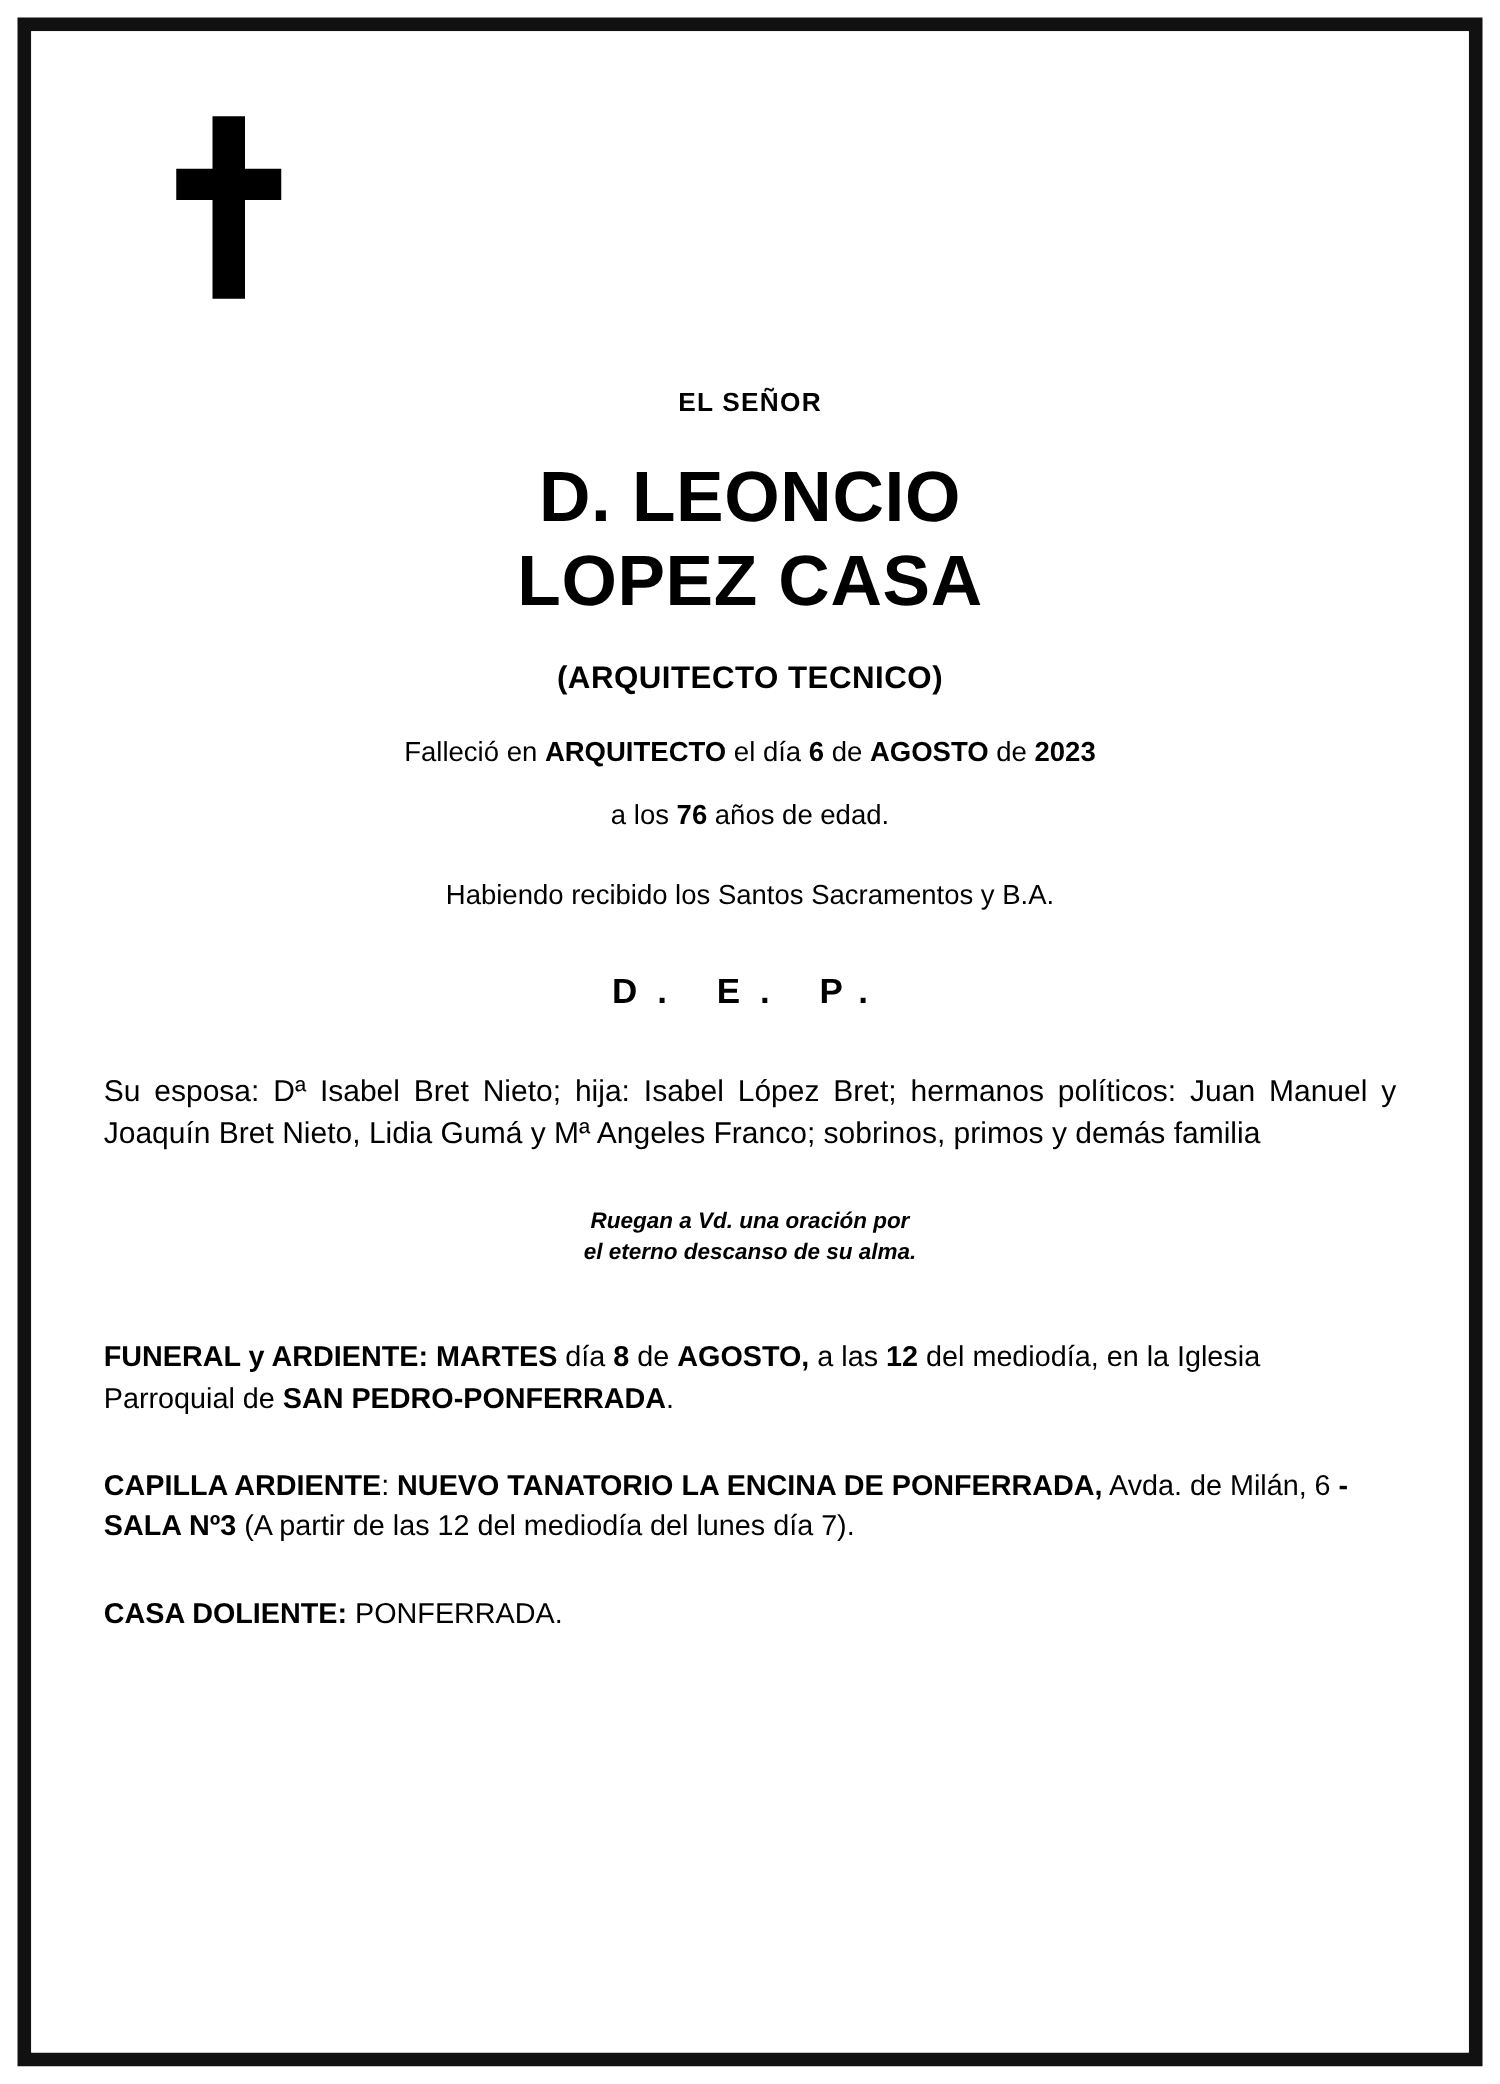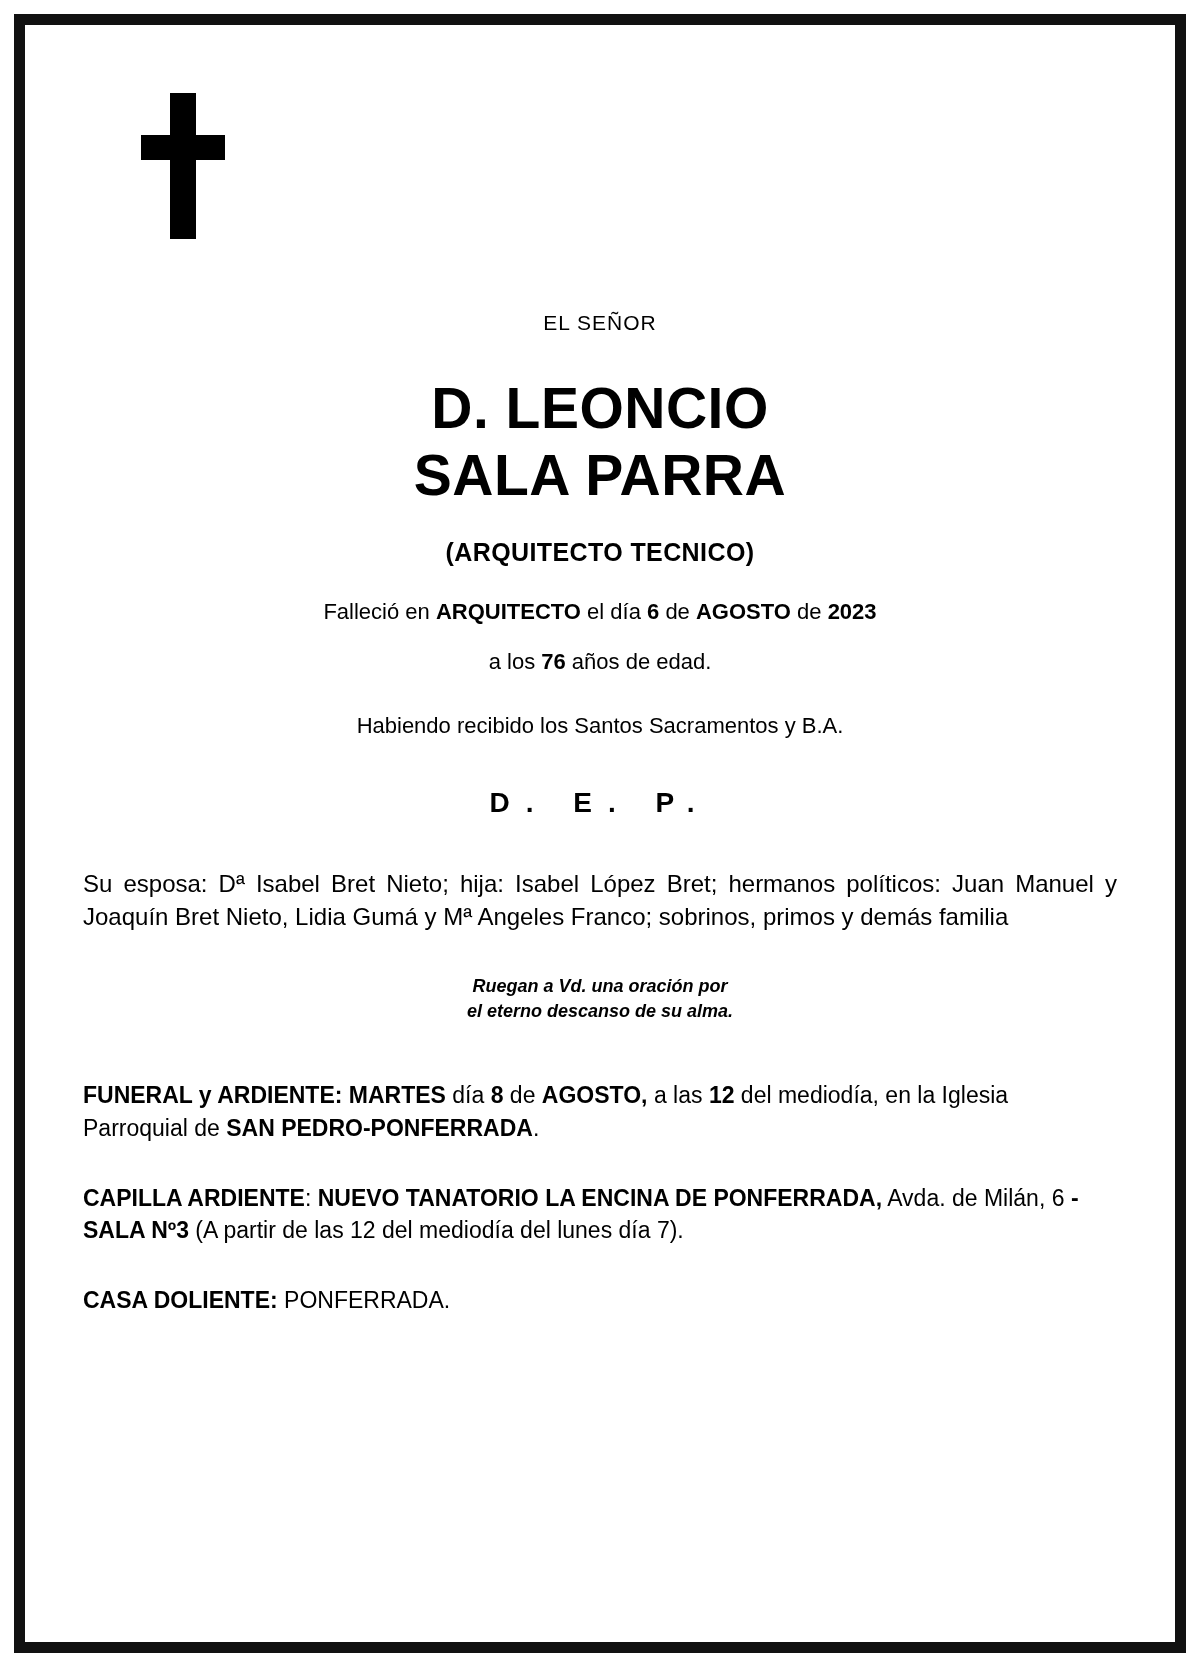--- a/index.html
+++ b/index.html
@@ -63,31 +63,31 @@
     top: 42px;
     width: 84px;
     height: 25px;
     background: #000000;
   }
 
   
   .el-senor {
     text-align: center;
     font-size: 21px;
-    font-weight: 400;
+    font-weight: 700;
     letter-spacing: 1.0px;
     margin-top: 240px;
   }
   .name {
     text-align: center;
     font-size: 57px;
     font-weight: 700;
     line-height: 1.18;
     letter-spacing: 0.5px;
-    margin-top: 40px;
+    margin-top: 30px;
   }
   .name .line { display: block; }
   .profession {
     text-align: center;
     font-size: 25px;
     font-weight: 700;
     letter-spacing: 0.4px;
     margin-top: 28px;
   }
   .died {
@@ -149,21 +149,21 @@
 
       <div class="cross-wrap">
         <div class="cross-v"></div>
         <div class="cross-h"></div>
       </div>
 
       <div class="el-senor">EL SEÑOR</div>
 
       <div class="name">
         <span class="line">D. LEONCIO</span>
-        <span class="line">SALA PARRA</span>
+        <span class="line">LOPEZ CASA</span>
       </div>
 
       <div class="profession">(ARQUITECTO TECNICO)</div>
 
       <div class="died"><span>Falleció en </span><b>ARQUITECTO</b><span> el día </span><b>6</b><span> de </span><b>AGOSTO</b><span> de </span><b>2023</b></div>
 
       <div class="age"><span>a los </span><b>76</b><span> años de edad.</span></div>
 
       <div class="sacraments">Habiendo recibido los Santos Sacramentos y B.A.</div>
 

